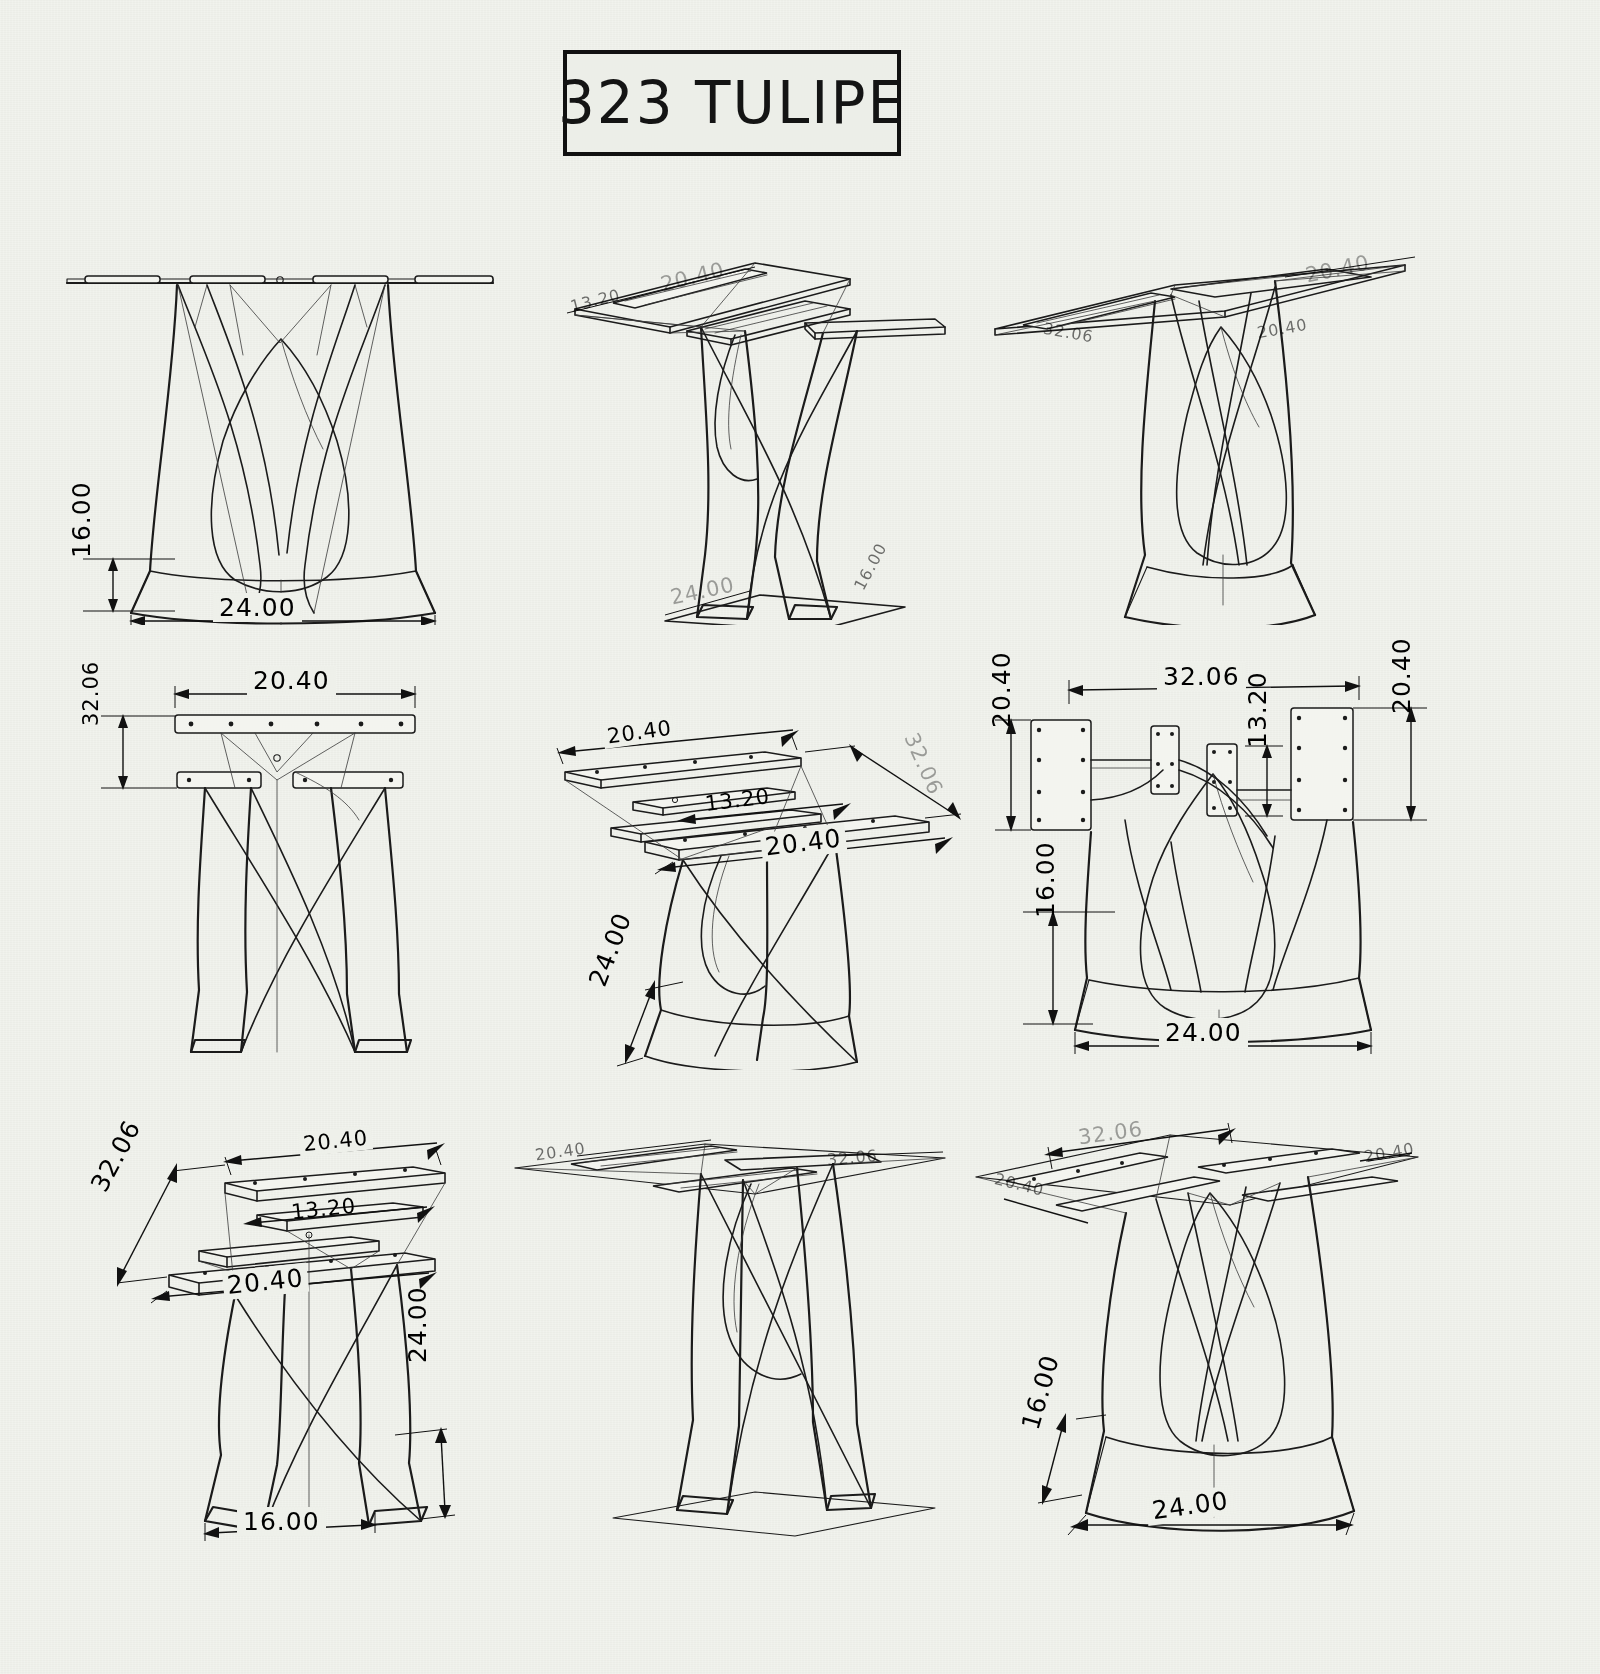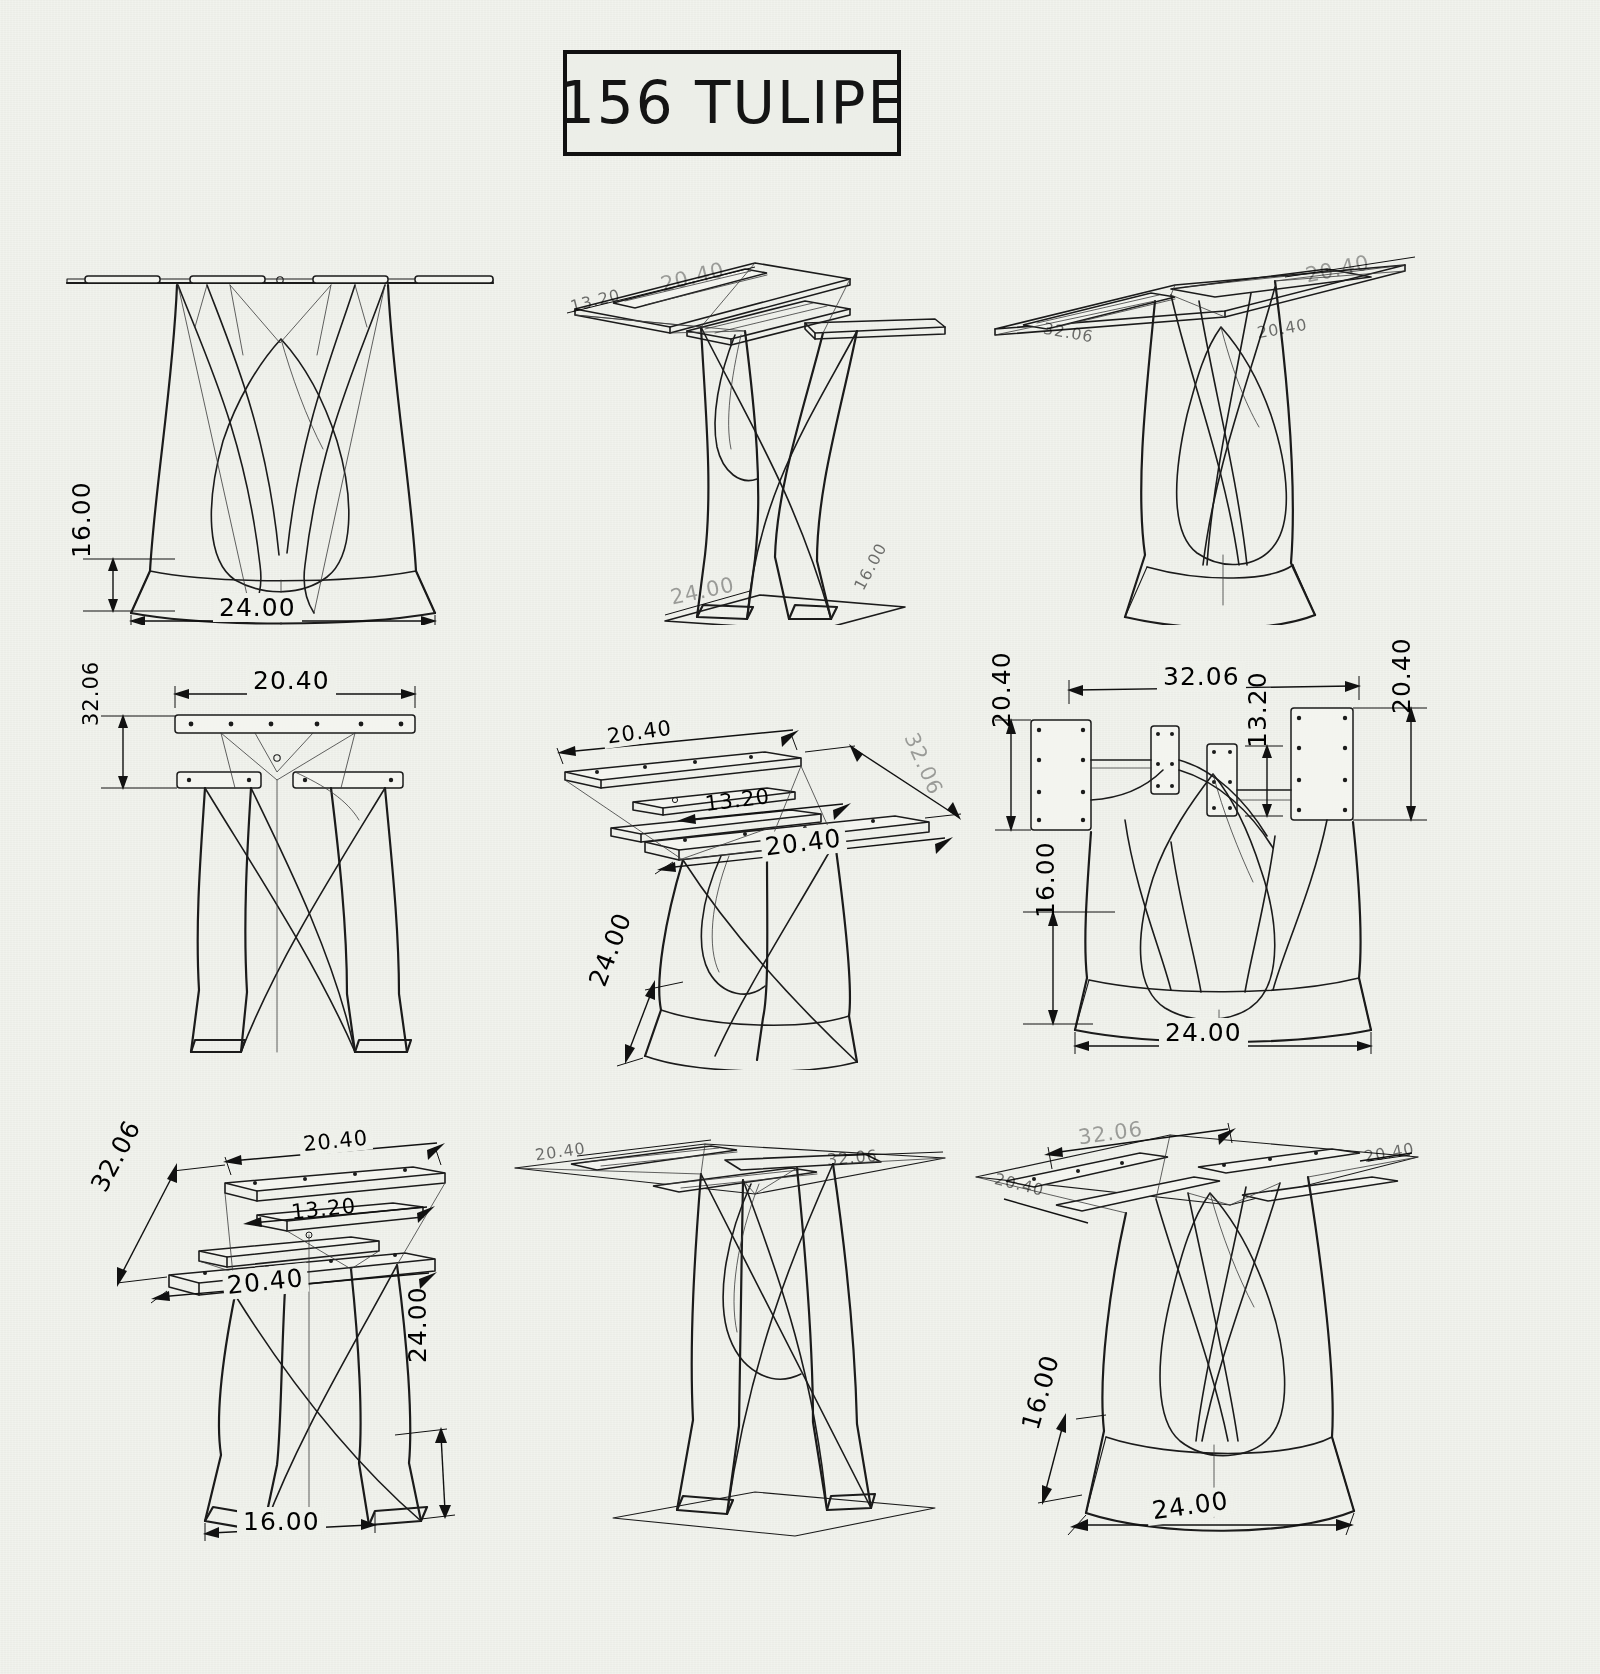--- a/index.html
+++ b/index.html
@@ -45,21 +45,21 @@
   svg .extline{fill:none;stroke:#111;stroke-width:1.0;}
   svg .arrow{fill:#111;}
   svg .hole{fill:#1b1b1b;}
 </style>
 </head>
 <body>
 
 <div class="grain"></div>
 
 <div id="title-block">
-  <div class="t">156 TULIPE</div>
+  <div class="t">323 TULIPE</div>
 </div>
 
 <div class="panel" style="left:55px;top:235px;">
 <svg width="450" height="390" viewBox="0 0 450 390">
 
   <path class="ln bold" d="M12 48 L438 48"></path>
   <path class="ln thin" d="M12 48 L12 44 L438 44 L438 48"></path>
 
   <rect class="plate" x="30" y="41" width="75" height="7" rx="3"></rect>
   <rect class="plate" x="135" y="41" width="75" height="7" rx="3"></rect>

